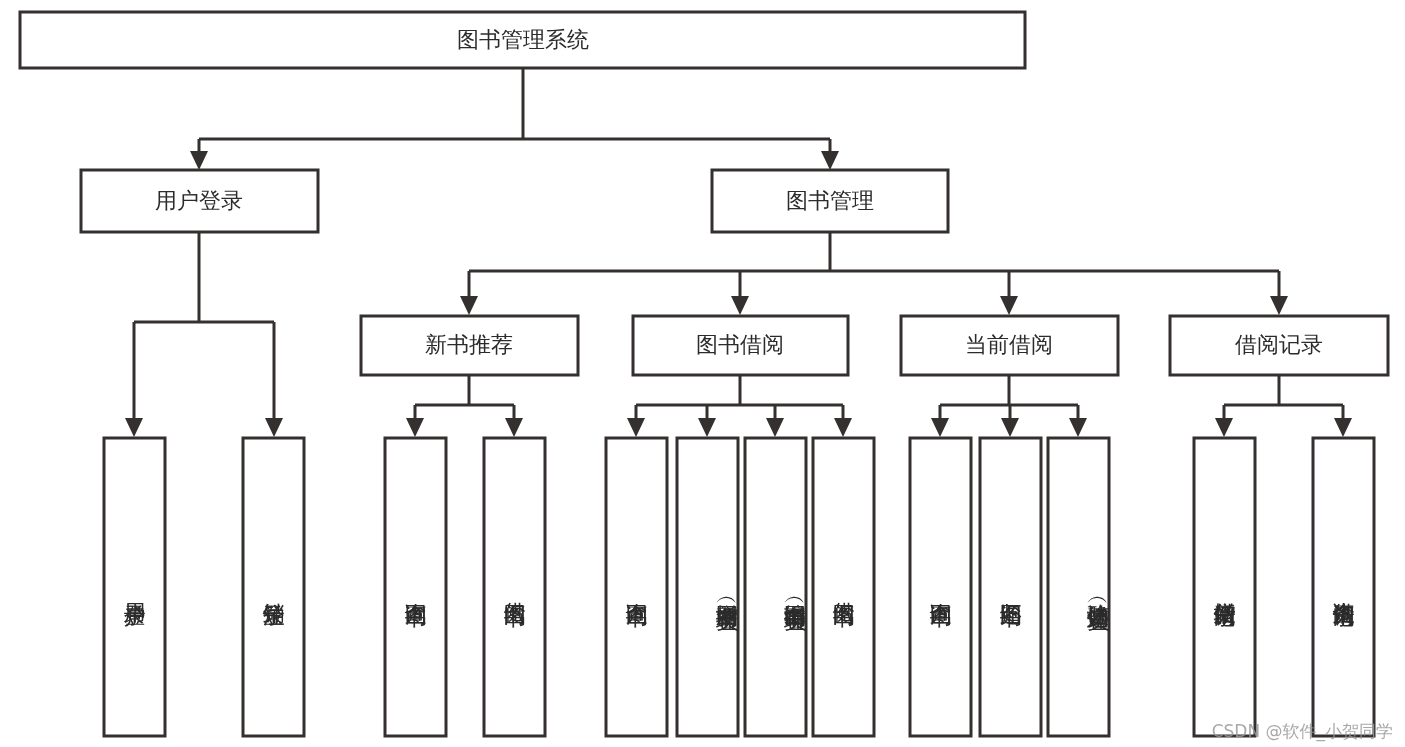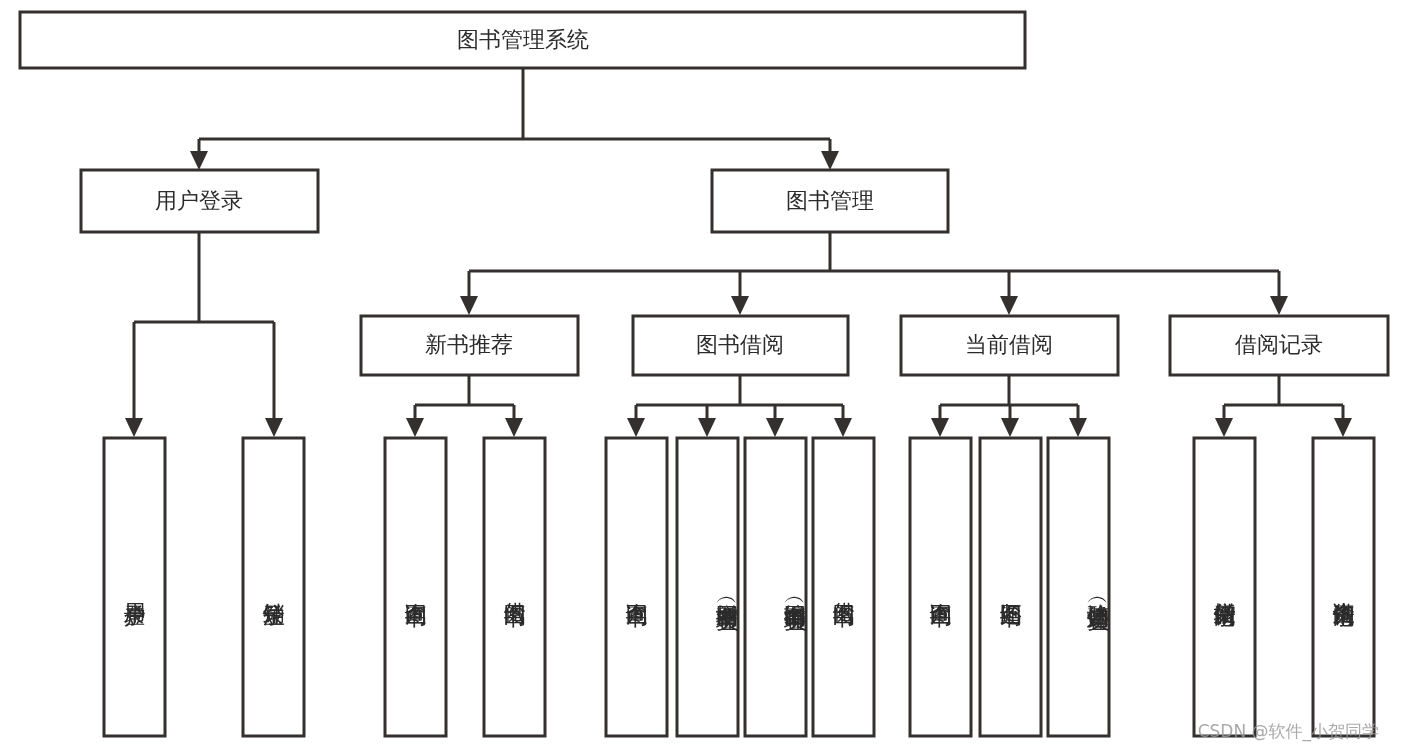--- a/index.html
+++ b/index.html
@@ -54,21 +54,21 @@
     line-height: 1.02;
     color: #2b2b2b;
     letter-spacing: 1px;
     white-space: nowrap;
     text-align: center;
     pointer-events: none;
     user-select: none;
   }
   .watermark {
     position: absolute;
-    right: 26px;
+    right: 12px;
     bottom: 4px;
     font-family: "DejaVu Sans", "Liberation Sans", sans-serif;
     font-size: 17px;
     color: #9a9a9a;
     opacity: .85;
     white-space: nowrap;
     user-select: none;
   }
 </style>
 </head>

